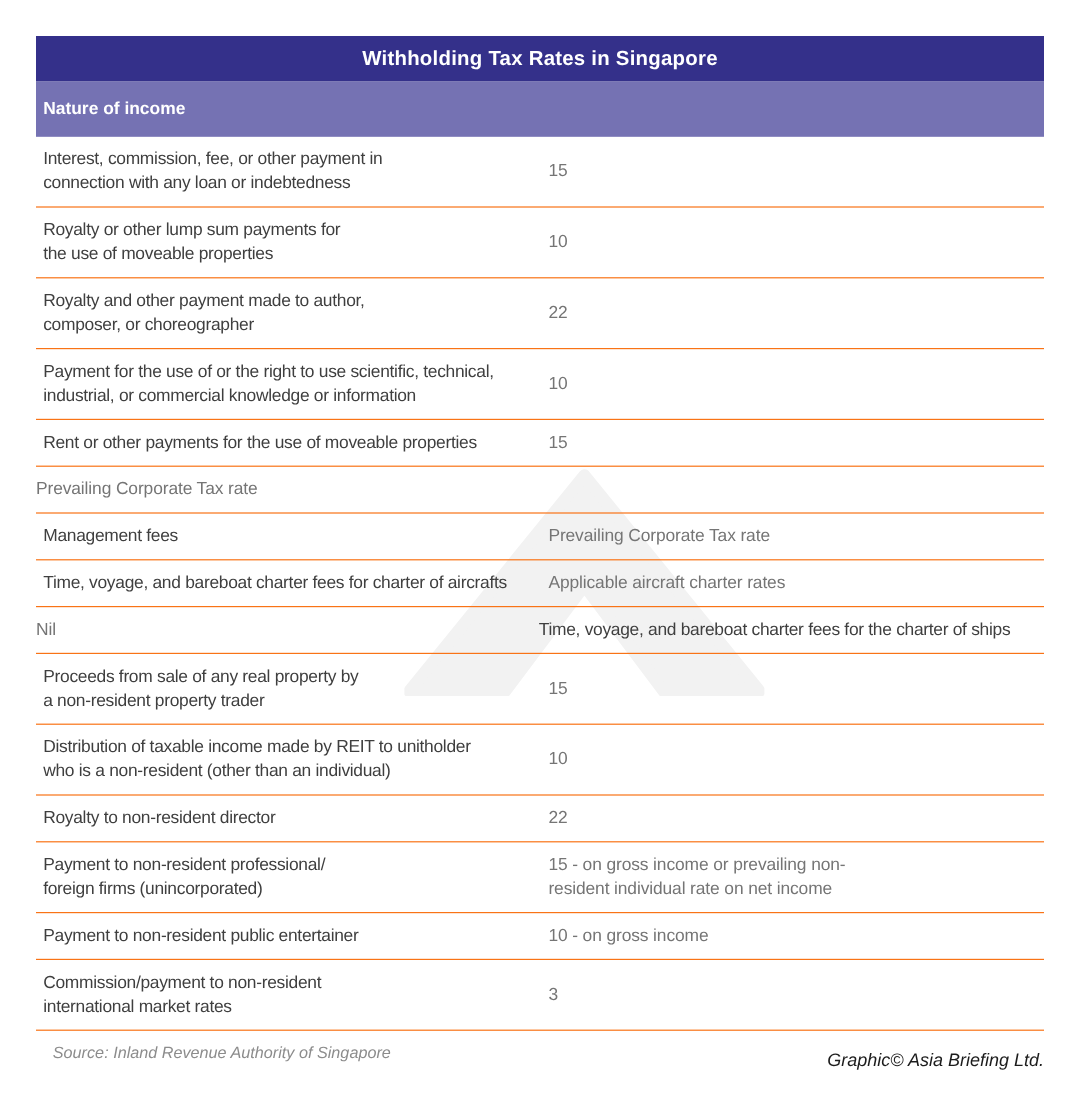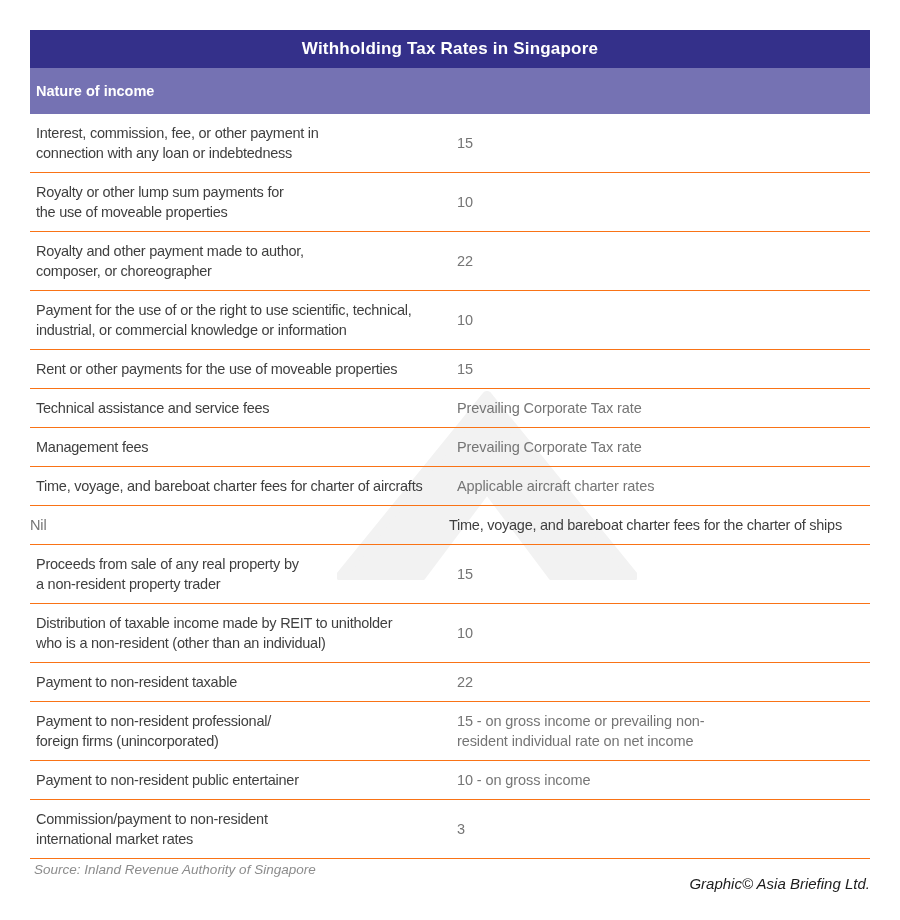--- a/index.html
+++ b/index.html
@@ -67,26 +67,26 @@
     font-size: 14.5px;
     letter-spacing: -0.1px;
   }
   .header-row .hcell-income {
     flex: 0 0 421px;
     padding-left: 6px;
   }
   .header-row .hcell-rate { flex: 1; }
   .footer {
     position: absolute;
-    left: 30px;
+    left: 40px;
     right: 30px;
     top: 862px;
     display: flex;
     justify-content: space-between;
-    align-items: flex-start;
+    align-items: center;
     z-index: 1;
   }
   .source {
     font-style: italic;
     font-size: 13.5px;
     color: #8c8c8c;
     padding-left: 4px;
   }
   .credit {
     font-style: italic;
@@ -137,21 +137,20 @@
 industrial, or commercial knowledge or information</div>
     <div class="cell rate">10</div>
   </div>
 
   <div class="row">
     <div class="cell income">Rent or other payments for the use of moveable properties</div>
     <div class="cell rate">15</div>
   </div>
 
   <div class="row">
-    <div class="cell income">Technical assistance and service fees</div>
     <div class="cell rate">Prevailing Corporate Tax rate</div>
   </div>
 
   <div class="row">
     <div class="cell income">Management fees</div>
     <div class="cell rate">Prevailing Corporate Tax rate</div>
   </div>
 
   <div class="row">
     <div class="cell income">Time, voyage, and bareboat charter fees for charter of aircrafts</div>
@@ -169,21 +168,21 @@
     <div class="cell rate">15</div>
   </div>
 
   <div class="row">
     <div class="cell income">Distribution of taxable income made by REIT to unitholder
 who is a non-resident (other than an individual)</div>
     <div class="cell rate">10</div>
   </div>
 
   <div class="row">
-    <div class="cell income">Payment to non-resident taxable</div>
+    <div class="cell income">Royalty to non-resident director</div>
     <div class="cell rate">22</div>
   </div>
 
   <div class="row">
     <div class="cell income">Payment to non-resident professional/
 foreign firms (unincorporated)</div>
     <div class="cell rate">15 - on gross income or prevailing non-
 resident individual rate on net income</div>
   </div>
 

